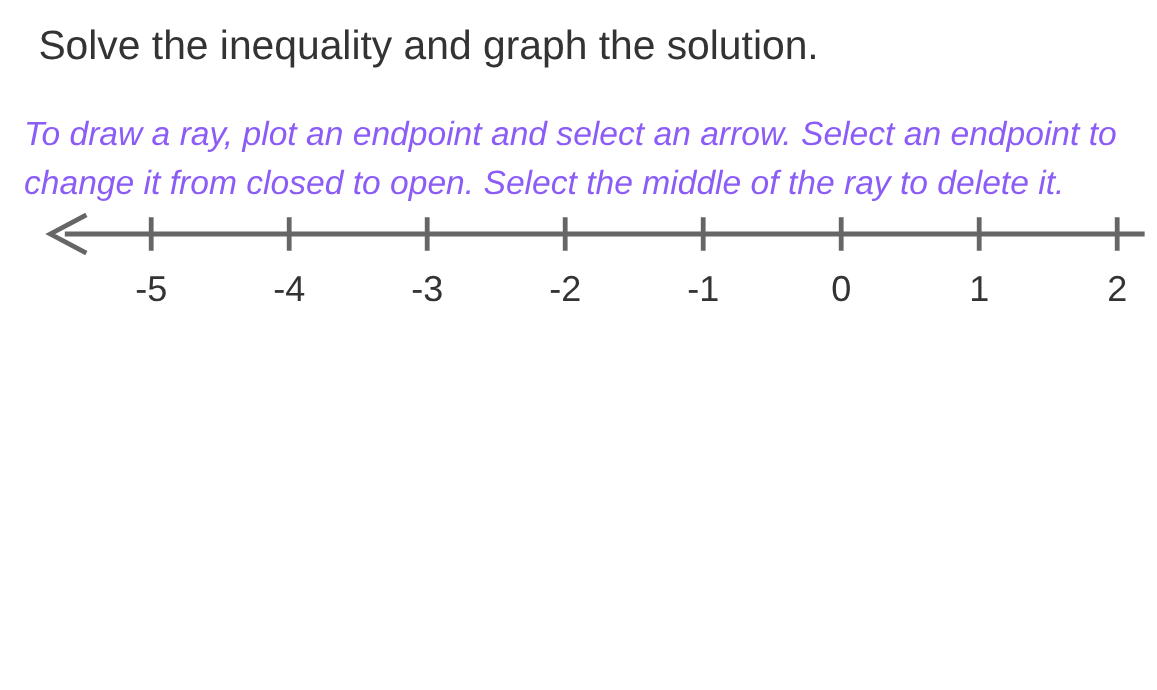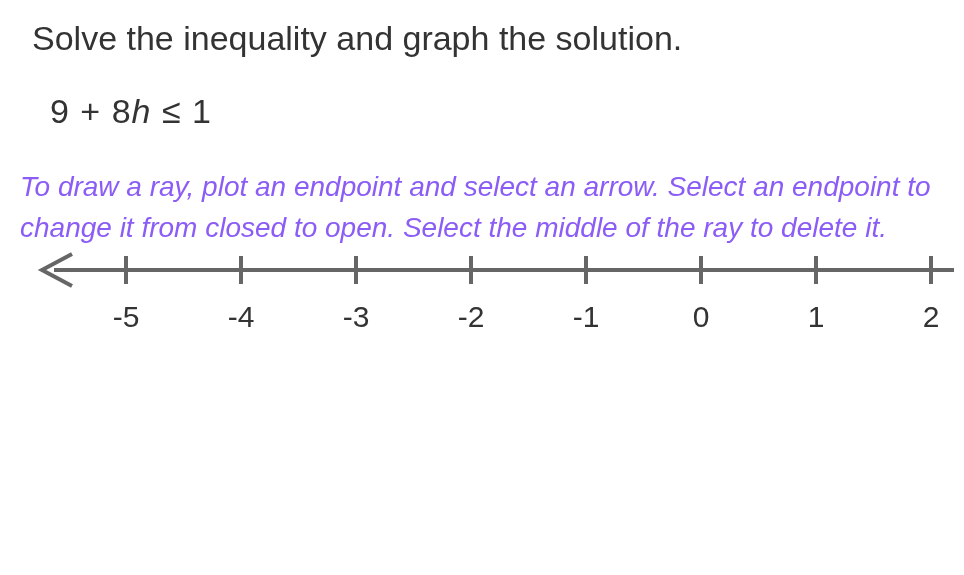--- a/index.html
+++ b/index.html
@@ -56,23 +56,20 @@
     transform: translateX(-50%);
     font-family: Verdana, Geneva, sans-serif;
   }
 </style>
 </head>
 <body>
 
 <div class="container">
   <div class="prompt">Solve the inequality and graph the solution.</div>
 
-  <div class="inequality">
-    <span>9 + 8</span><span class="var">h</span><span> ≤ </span><span>1</span>
-  </div>
 
   <div class="instructions">To draw a ray, plot an endpoint and select an arrow. Select an endpoint to change it from closed to open. Select the middle of the ray to delete it.</div>
 
   <div class="numline-wrap">
     <svg class="numline-svg" width="930" height="60">
 
       <line x1="30" y1="22" x2="930" y2="22" stroke="#666666" stroke-width="4"></line>
 
       <polyline points="48,6 18,22 48,38" fill="none" stroke="#666666" stroke-width="4" stroke-linecap="butt"></polyline>
 

